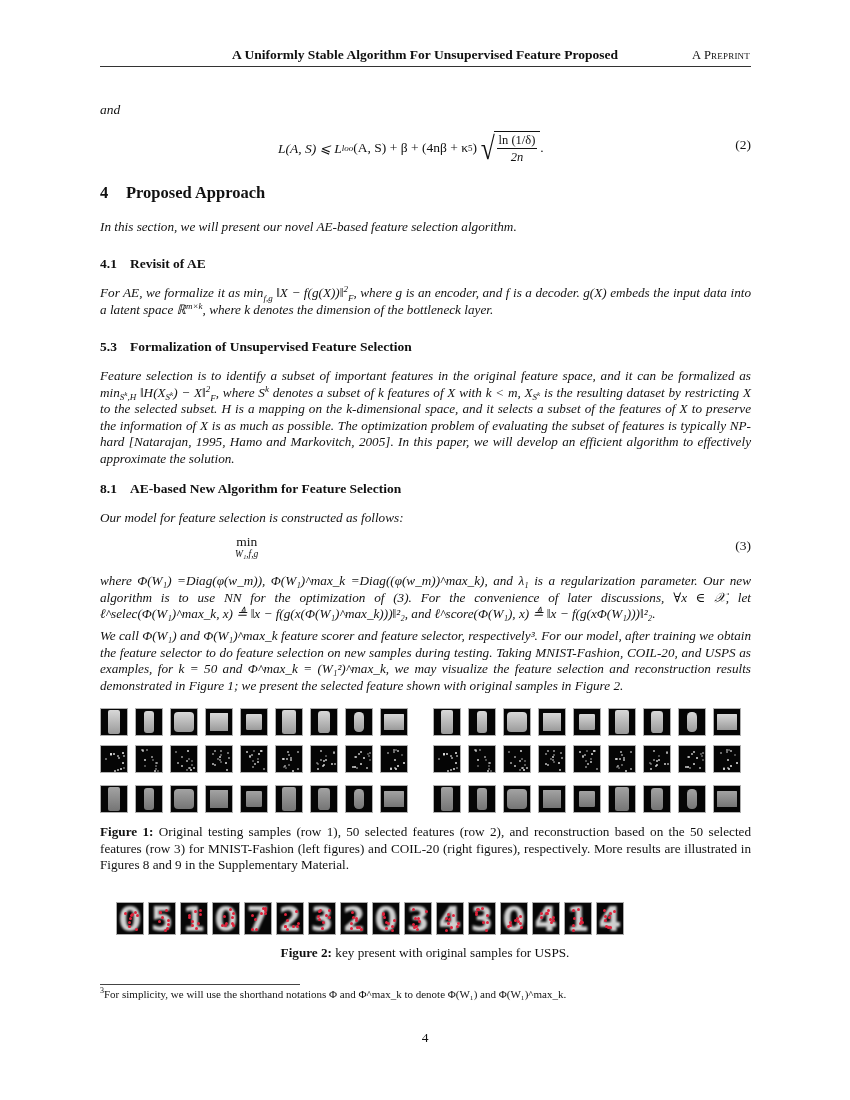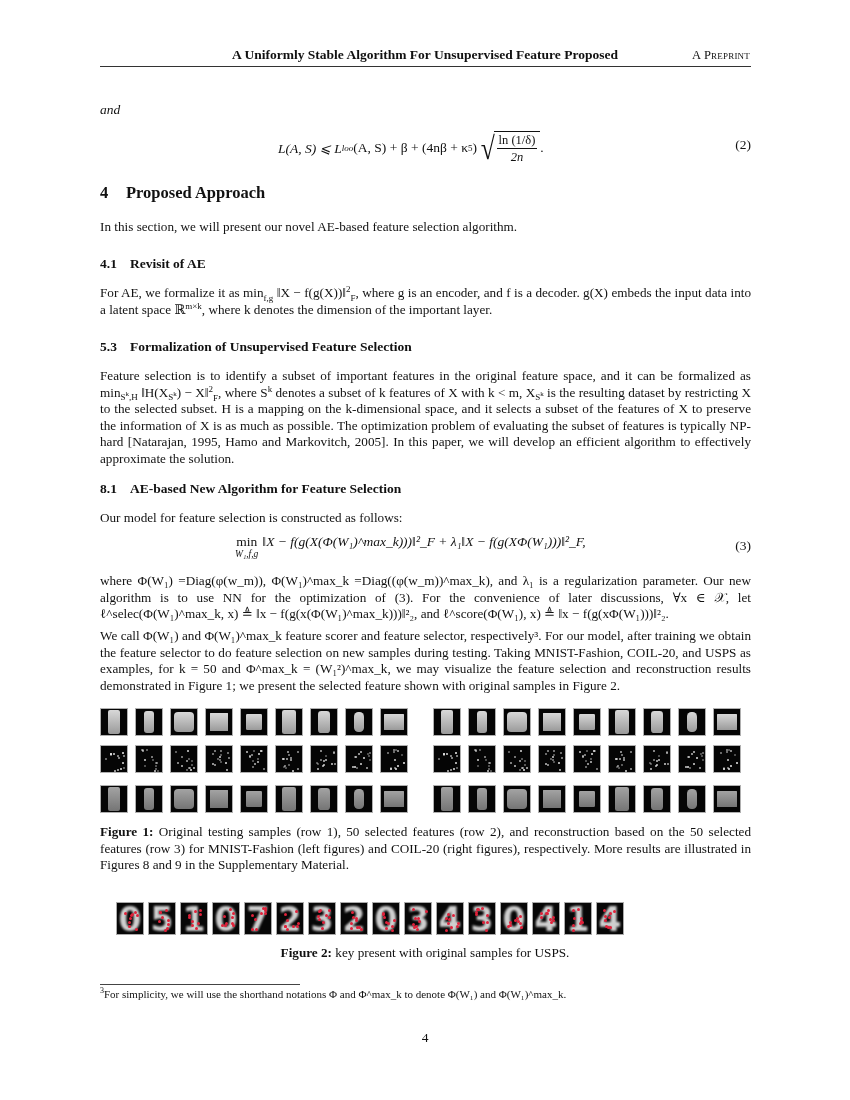--- a/index.html
+++ b/index.html
@@ -3,21 +3,21 @@
 <meta charset="utf-8">
 <style>
   html, body { margin: 0; padding: 0; background: #ffffff; }
   body { width: 850px; height: 1100px; position: relative; overflow: hidden;
          font-family: "Liberation Serif", "DejaVu Serif", serif; color: #111; }
   .abs { position: absolute; }
   .header-title { left: 0; width: 850px; top: 47px; text-align: center; font-weight: bold; font-size: 13.5px; }
   .header-title span { position: relative; left: 0px; }
   .header-right { right: 100px; top: 48px; font-size: 12.5px; font-variant: small-caps; letter-spacing: 0.2px; }
   .header-rule { left: 100px; width: 651px; top: 66px; height: 0; border-top: 1px solid #333; }
-  .body-text { font-size: 13.2px; line-height: 16.5px; text-align: justify; }
+  .body-text { font-size: 13.2px; line-height: 16.5px; text-align: justify; font-style: italic; }
   .col { left: 100px; width: 651px; }
   .eq { font-size: 13.5px; font-style: italic; }
   .eqnum { right: 99px; font-size: 13.5px; }
   h2 { margin: 0; font-size: 16.5px; font-weight: bold; }
   h3 { margin: 0; font-size: 13.5px; font-weight: bold; }
   .sec-num { display: inline-block; width: 26px; }
   .sub-num { display: inline-block; width: 30px; }
   sup, sub { font-size: 9px; line-height: 0; }
   .ms { font-style: normal; }
   .fig-row { display: flex; gap: 7px; }
@@ -56,38 +56,37 @@
   </span>
   <span style="font-style:normal;">.</span>
 </div>
 <div class="abs eqnum" style="top:137px;">(2)</div>
 
 <h2 class="abs" style="left:100px; top:183px;"><span class="sec-num">4</span><span>Proposed Approach</span></h2>
 <div class="abs col body-text" style="top:219px;">In this section, we will present our novel AE-based feature selection algorithm.</div>
 
 <h3 class="abs" style="left:100px; top:256px;"><span class="sub-num">4.1</span><span>Revisit of AE</span></h3>
 <div class="abs col body-text" style="top:285px;">
-  <span>For AE, we formalize it as min</span><sub>f,g</sub><span> ‖X − f(g(X))‖</span><sup>2</sup><sub>F</sub><span>, where g is an encoder, and f is a decoder. g(X) embeds the input data into a latent space ℝ</span><sup>m×k</sup><span>, where k denotes the dimension of the important layer.</span>
+  <span>For AE, we formalize it as min</span><sub>f,g</sub><span> ‖X − f(g(X))‖</span><sup>2</sup><sub>F</sub><span>, where g is an encoder, and f is a decoder. g(X) embeds the input data into a latent space ℝ</span><sup>m×k</sup><span>, where k denotes the dimension of the bottleneck layer.</span>
 </div>
 
 <h3 class="abs" style="left:100px; top:339px;"><span class="sub-num">5.3</span><span>Formalization of Unsupervised Feature Selection</span></h3>
 <div class="abs col body-text" style="top:368px;">
   <span>Feature selection is to identify a subset of important features in the original feature space, and it can be formalized as</span>
   <span>min</span><sub><span>S</span><sup style="font-size:7px;">k</sup><span>,H</span></sub><span> ‖H(X</span><sub><span>S</span><sup style="font-size:7px;">k</sup></sub><span>) − X‖</span><sup>2</sup><sub>F</sub><span>, where S</span><sup>k</sup><span> denotes a subset of k features of X with k &lt; m, X</span><sub><span>S</span><sup style="font-size:7px;">k</sup></sub><span> is the resulting dataset by restricting X to the selected subset. H is a mapping on the k-dimensional space, and it selects a subset of the features of X to preserve the information of X is as much as possible. The optimization problem of evaluating the subset of features is typically NP-hard [Natarajan, 1995, Hamo and Markovitch, 2005]. In this paper, we will develop an efficient algorithm to effectively approximate the solution.</span>
 </div>
 
 <h3 class="abs" style="left:100px; top:481px;"><span class="sub-num">8.1</span><span>AE-based New Algorithm for Feature Selection</span></h3>
 <div class="abs col body-text" style="top:510px;">Our model for feature selection is constructed as follows:</div>
 
 <div class="abs" style="left:235px; top:534px; display:flex; align-items:flex-start; font-size:13.5px;">
   <span style="display:inline-flex; flex-direction:column; align-items:center; margin-right:4px;">
     <span>min</span>
     <span style="font-size:9.5px; line-height:9px; font-style:italic;">W₁,f,g</span>
   </span>
-  <span style="font-style:italic;">‖X − f(g(X(Φ(W₁)^max_k)))‖²_F + λ₁‖X − f(g(XΦ(W₁)))‖²_F,</span>
 </div>
 <div class="abs eqnum" style="top:538px;">(3)</div>
 
 <div class="abs col body-text" style="top:573px;">where Φ(W₁) =Diag(φ(w_m)), Φ(W₁)^max_k =Diag((φ(w_m))^max_k), and λ₁ is a regularization parameter. Our new algorithm is to use NN for the optimization of (3). For the convenience of later discussions, ∀x ∈ 𝒳, let ℓ^selec(Φ(W₁)^max_k, x) ≜ ‖x − f(g(x(Φ(W₁)^max_k)))‖²₂, and ℓ^score(Φ(W₁), x) ≜ ‖x − f(g(xΦ(W₁)))‖²₂.</div>
 <div class="abs col body-text" style="top:628px;">We call Φ(W₁) and Φ(W₁)^max_k feature scorer and feature selector, respectively³. For our model, after training we obtain the feature selector to do feature selection on new samples during testing. Taking MNIST-Fashion, COIL-20, and USPS as examples, for k = 50 and Φ^max_k = (W₁²)^max_k, we may visualize the feature selection and reconstruction results demonstrated in Figure 1; we present the selected feature shown with original samples in Figure 2.</div>
 
 <div class="abs" style="left:100px; top:708px;">
   <div class="fig-row" id="f1l-r0">
       <div class="thumb">
         <span class="shape" style="width: 12.6058px; height: 23.3336px; left: 6.69709px; top: 1.3332px; border-radius: 1.91939px;"></span>

